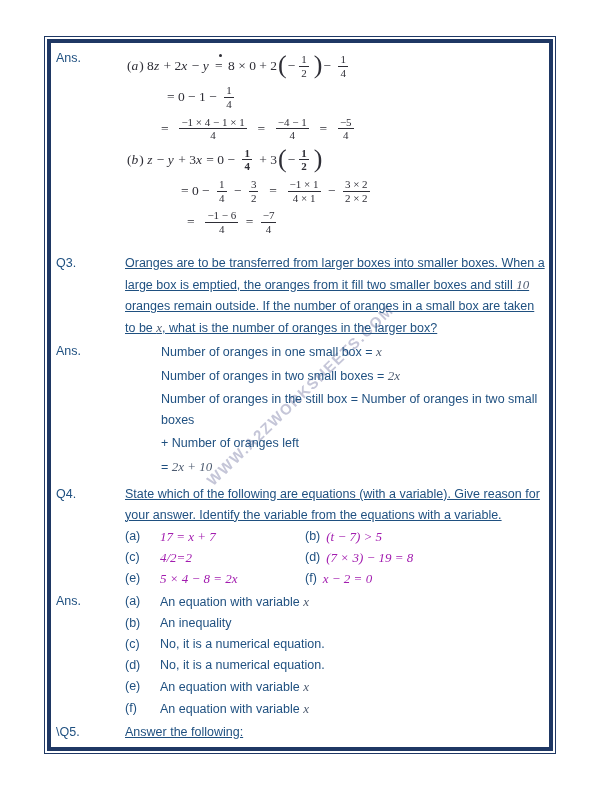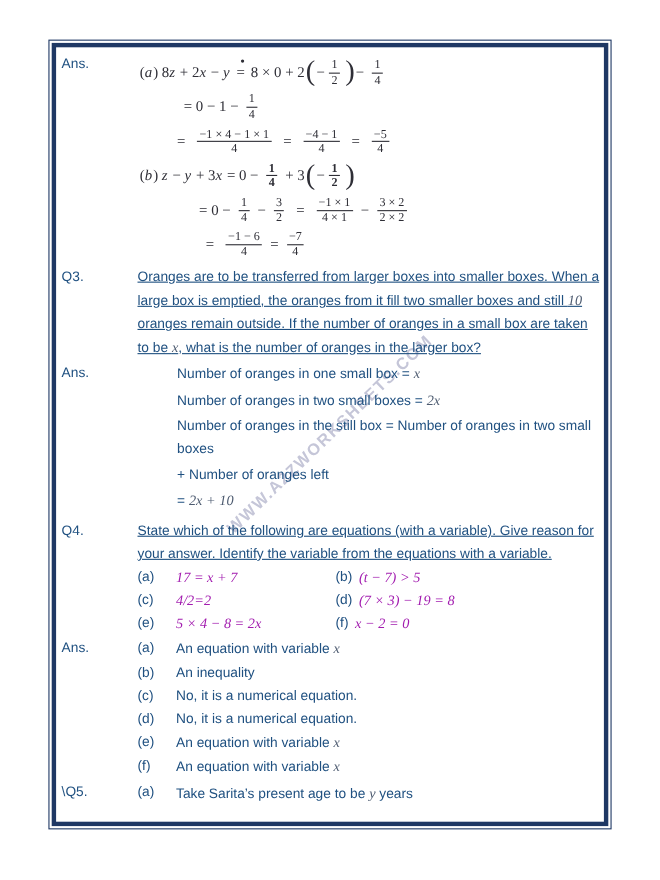--- a/index.html
+++ b/index.html
@@ -32,21 +32,21 @@
   
   .opt-row{display:flex;}
   .opt-c1{flex:0 0 180px;display:flex;}
   .opt-l{flex:0 0 35px;}
   .opt-e{font-family:"Liberation Serif",serif;font-style:italic;color:#a21caf;font-size:13px;}
   .opt-c2{display:flex;}
   .opt-c2 .opt-l2{margin-right:6px;}
   
   .list-row{display:flex;}
   .sub-label{flex:0 0 35px;}
-  .mt12{margin-top:0;}
+  .mt12{margin-top:12px;}
   .mt2{margin-top:2px;}
   .mt4{margin-top:4px;}
 </style>
 </head>
 <body>
 
 <div class="frame">
   <div class="inner">
     <div class="watermark">WWW.A2ZWORKSHEETS.COM</div>
 
@@ -231,20 +231,21 @@
           <div class="list-row">
             <span class="sub-label">(f)</span>
             <span><span>An equation with variable </span><span class="mvar">x</span></span>
           </div>
         </div>
       </div>
 
       <div class="row mt2">
         <div class="qlabel">\Q5.</div>
         <div class="rbody">
+          <p class="para"><span>Answer the following:</span></p>
           <div class="list-row">
             <span class="sub-label">(a)</span>
             <span><span>Take Sarita’s present age to be </span><span class="mvar">y</span><span> years</span></span>
           </div>
         </div>
       </div>
 
     </div>
   </div>
 </div>

